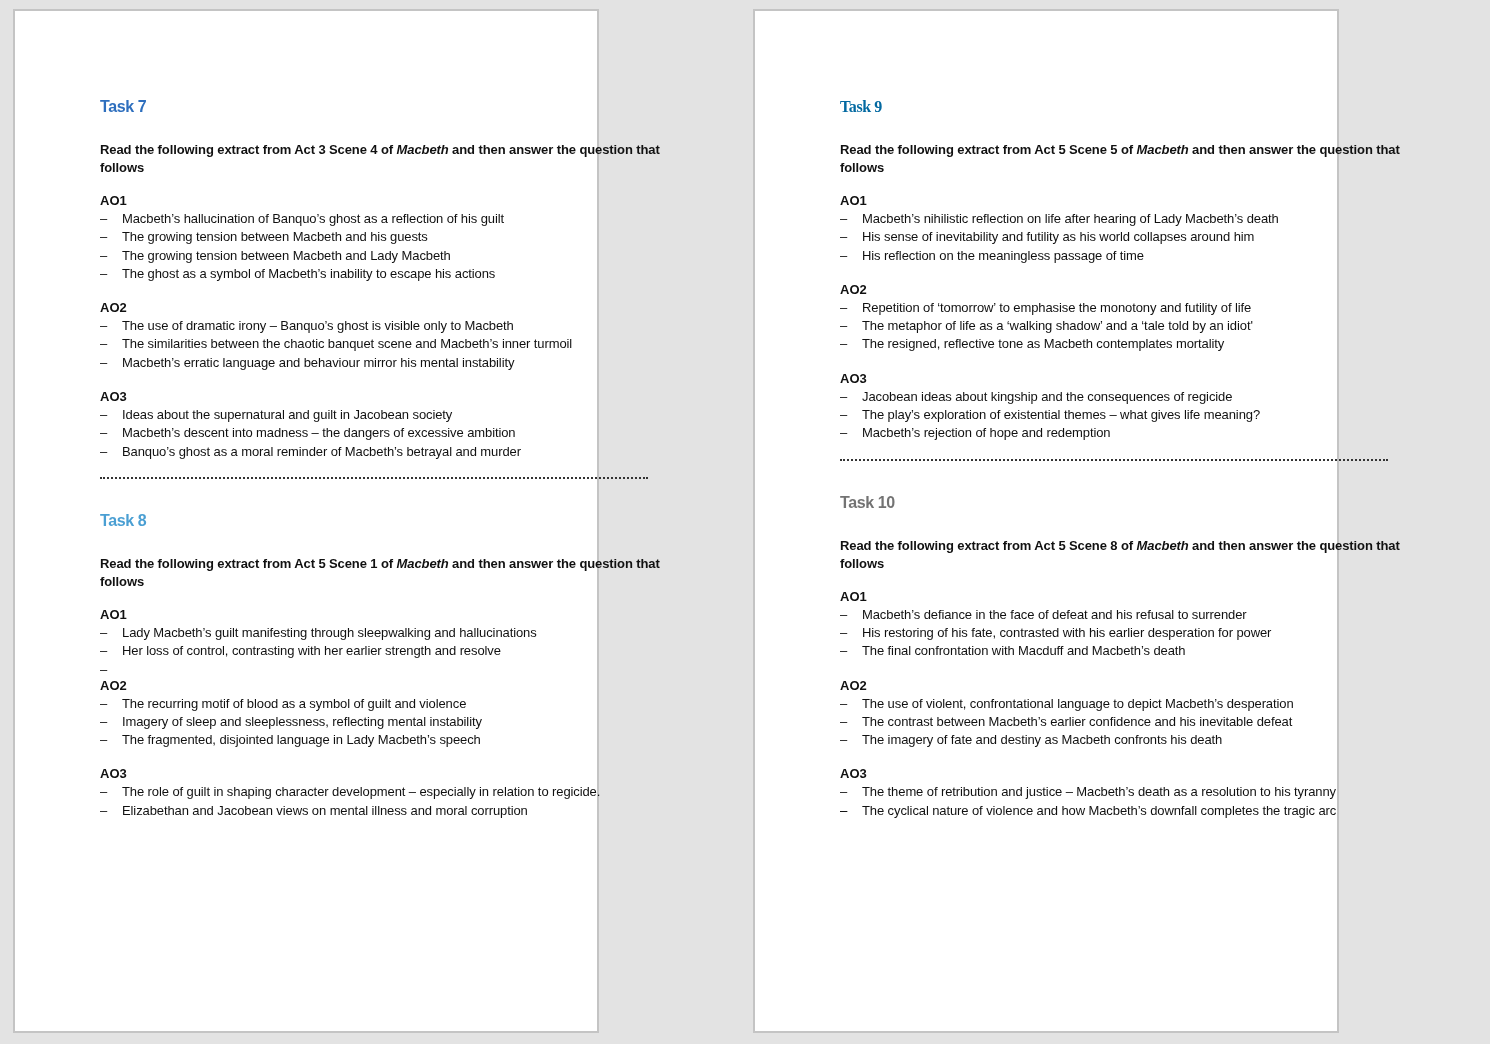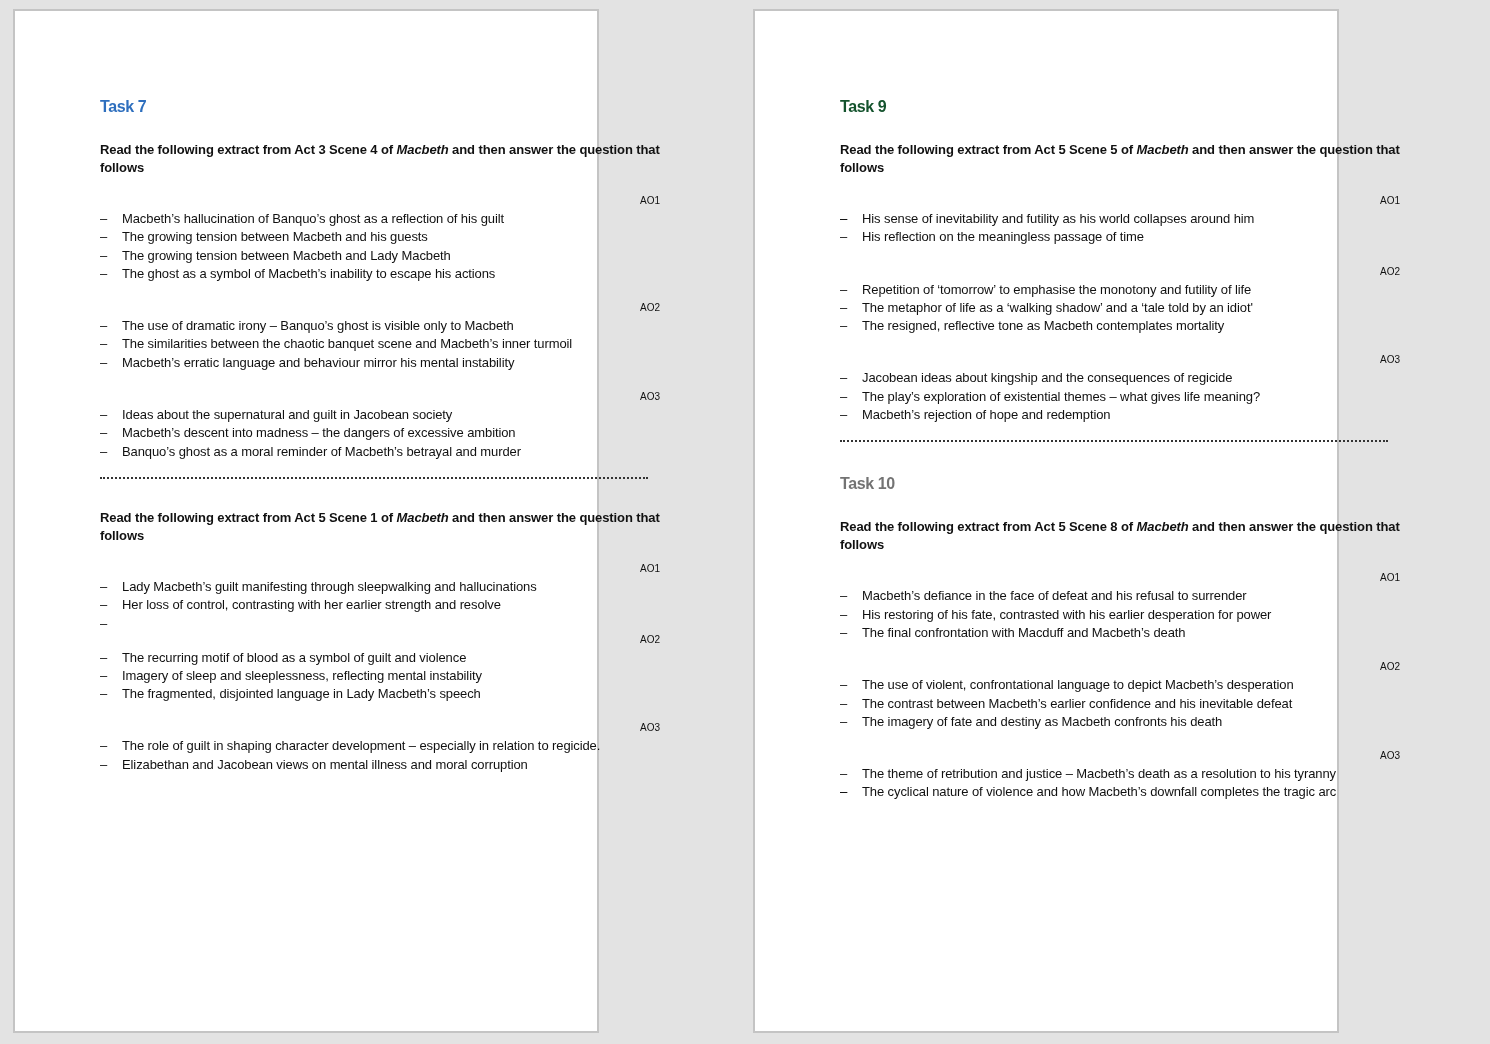--- a/index.html
+++ b/index.html
@@ -35,24 +35,23 @@
   .intro {
     font-weight: bold;
     font-size: 13px;
     line-height: 18px;
     margin: 0 0 15px 0;
     letter-spacing: -0.1px;
   }
   .intro i { }
   .ao-block { margin-bottom: 16px; }
   .ao-label {
-    font-weight: normal;
-    font-size: 10px;
+    font-weight: bold;
+    font-size: 13px;
     line-height: 18px;
-    text-align: right;
   }
   .ao-list { list-style: none; margin: 0; padding: 0; }
   .ao-item {
     position: relative;
     font-size: 13px;
     line-height: 18.3px;
     padding-left: 22px;
     white-space: nowrap;
     letter-spacing: -0.1px;
   }
@@ -95,20 +94,21 @@
           <div class="ao-label">AO3</div>
           <ul class="ao-list">
             <li class="ao-item"><span class="dash">–</span><span>Ideas about the supernatural and guilt in Jacobean society</span></li>
             <li class="ao-item"><span class="dash">–</span><span>Macbeth’s descent into madness – the dangers of excessive ambition</span></li>
             <li class="ao-item"><span class="dash">–</span><span>Banquo’s ghost as a moral reminder of Macbeth’s betrayal and murder</span></li>
           </ul>
         </div>
       </section>
       <div class="separator"></div>
       <section>
+        <h2 class="task-heading" style="color: rgb(74, 159, 211);">Task 8</h2>
         <p class="intro"><span>Read the following extract from Act 5 Scene 1 of </span><i>Macbeth</i><span> and then answer the question that follows</span></p>
         <div class="ao-block">
           <div class="ao-label">AO1</div>
           <ul class="ao-list">
             <li class="ao-item"><span class="dash">–</span><span>Lady Macbeth’s guilt manifesting through sleepwalking and hallucinations</span></li>
             <li class="ao-item"><span class="dash">–</span><span>Her loss of control, contrasting with her earlier strength and resolve</span></li>
             <li class="ao-item"><span class="dash">–</span></li>
           </ul>
         </div>
         <div class="ao-block">
@@ -125,26 +125,26 @@
             <li class="ao-item"><span class="dash">–</span><span>The role of guilt in shaping character development – especially in relation to regicide.</span></li>
             <li class="ao-item"><span class="dash">–</span><span>Elizabethan and Jacobean views on mental illness and moral corruption</span></li>
           </ul>
         </div>
       </section>
     </div>
 </div>
 <div class="page right">
   <div class="content" id="page-1">
       <section>
-        <h2 class="task-heading" style="color: #14532d;">Task 9</h2>
+        <h2 class="task-heading" style="color: #0369a1; font-family: Liberation Serif, serif;">Task 9</h2>
         <p class="intro"><span>Read the following extract from Act 5 Scene 5 of </span><i>Macbeth</i><span> and then answer the question that follows</span></p>
         <div class="ao-block">
           <div class="ao-label">AO1</div>
           <ul class="ao-list">
-            <li class="ao-item"><span class="dash">–</span></li>
+            <li class="ao-item"><span class="dash">–</span><span>Macbeth’s nihilistic reflection on life after hearing of Lady Macbeth’s death</span></li>
             <li class="ao-item"><span class="dash">–</span><span>His sense of inevitability and futility as his world collapses around him</span></li>
             <li class="ao-item"><span class="dash">–</span><span>His reflection on the meaningless passage of time</span></li>
           </ul>
         </div>
         <div class="ao-block">
           <div class="ao-label">AO2</div>
           <ul class="ao-list">
             <li class="ao-item"><span class="dash">–</span><span>Repetition of ‘tomorrow’ to emphasise the monotony and futility of life</span></li>
             <li class="ao-item"><span class="dash">–</span><span>The metaphor of life as a ‘walking shadow’ and a ‘tale told by an idiot'</span></li>
             <li class="ao-item"><span class="dash">–</span><span>The resigned, reflective tone as Macbeth contemplates mortality</span></li>

